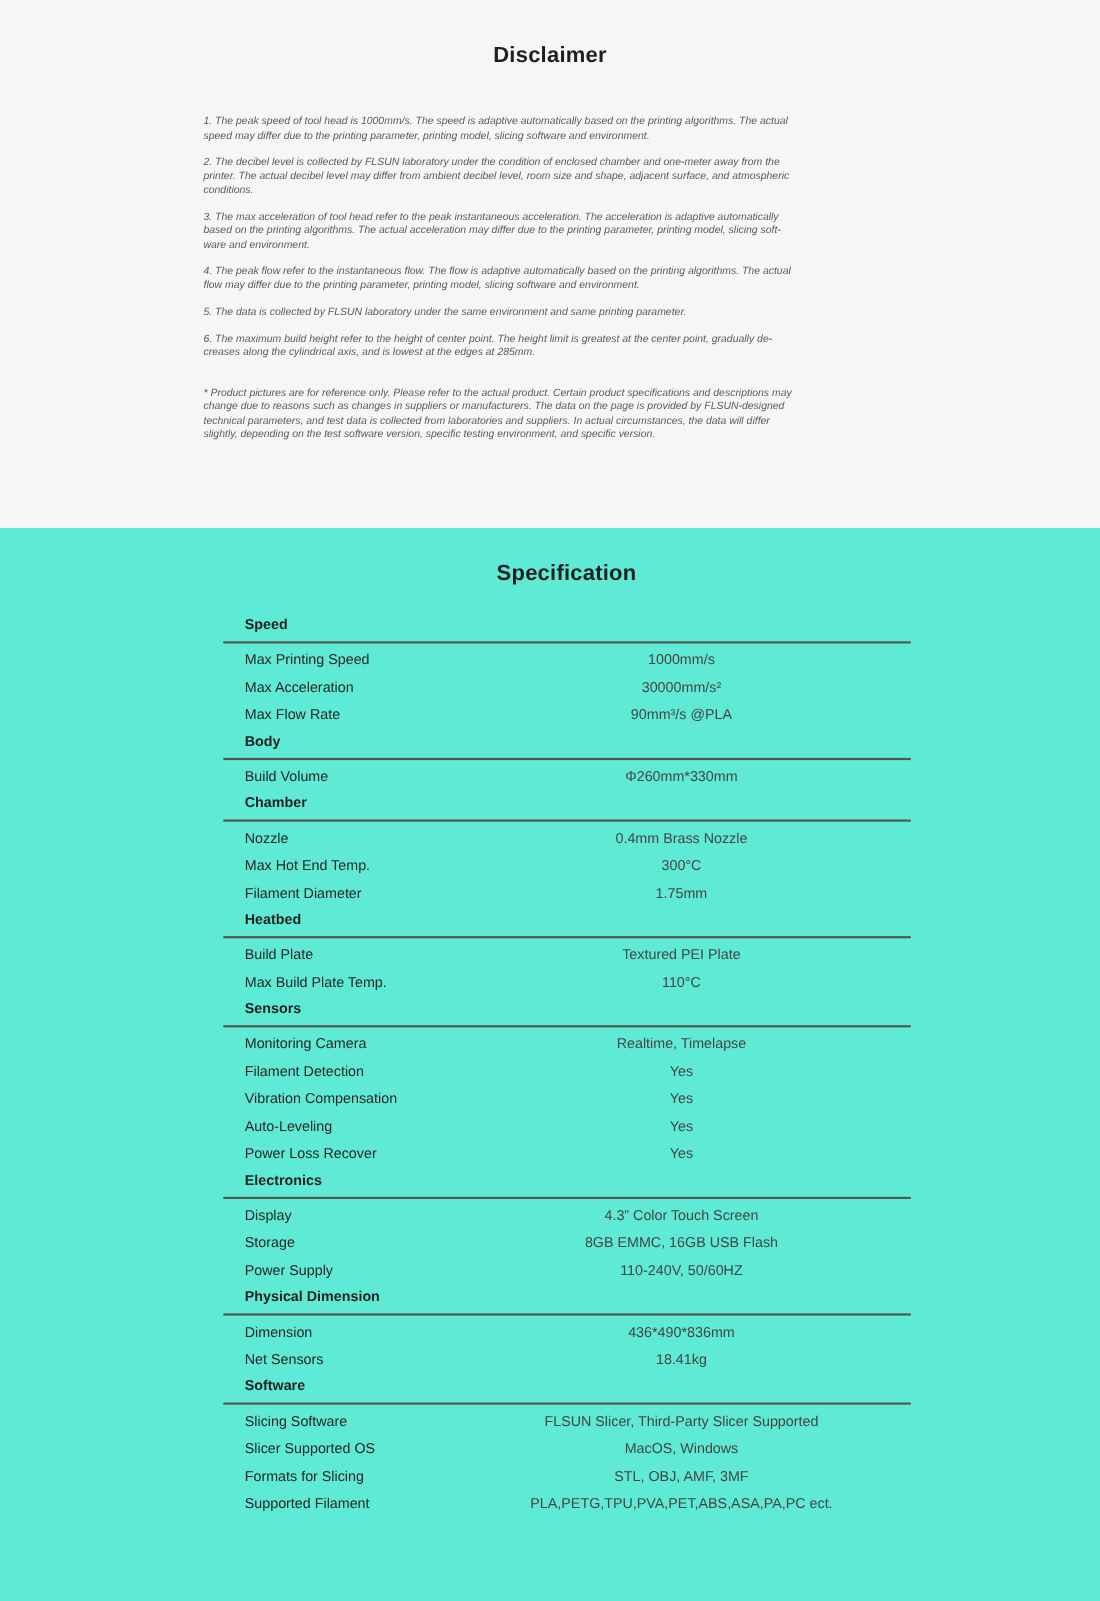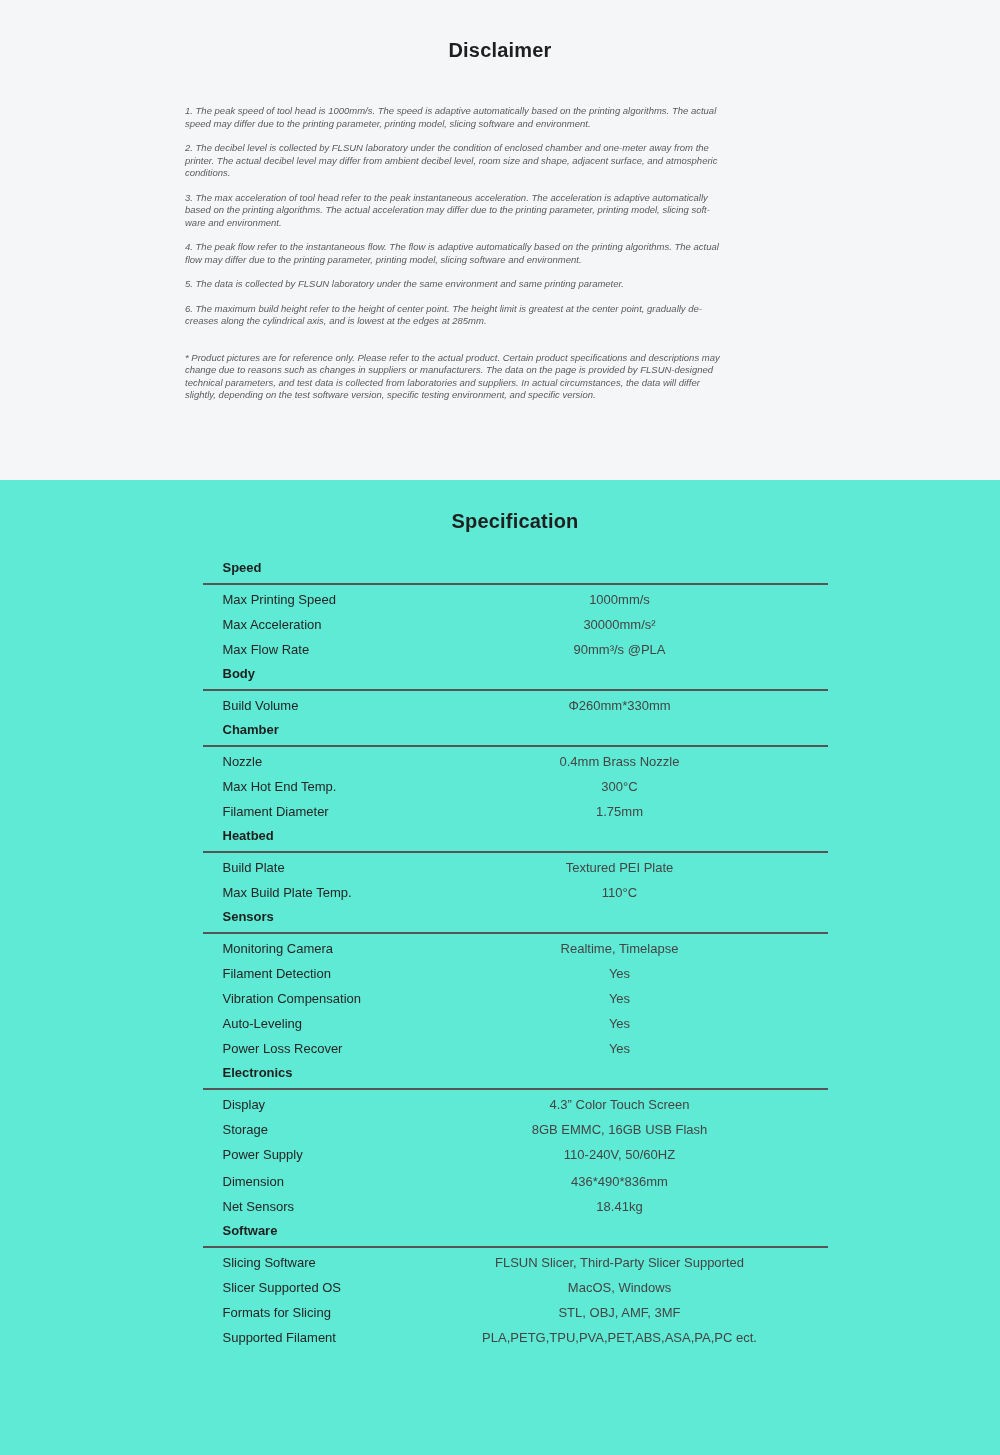--- a/index.html
+++ b/index.html
@@ -212,20 +212,21 @@
             <div class="spec-row-label">Storage</div>
             <div class="spec-row-value">8GB EMMC, 16GB USB Flash</div>
           </div>
           <div class="spec-row">
             <div class="spec-row-label">Power Supply</div>
             <div class="spec-row-value">110-240V, 50/60HZ</div>
           </div>
         </div>
       </div>
       <div class="spec-group">
+        <div class="spec-group-header">Physical Dimension</div>
         <div class="spec-rows">
           <div class="spec-row">
             <div class="spec-row-label">Dimension</div>
             <div class="spec-row-value">436*490*836mm</div>
           </div>
           <div class="spec-row">
             <div class="spec-row-label">Net Sensors</div>
             <div class="spec-row-value">18.41kg</div>
           </div>
         </div>

